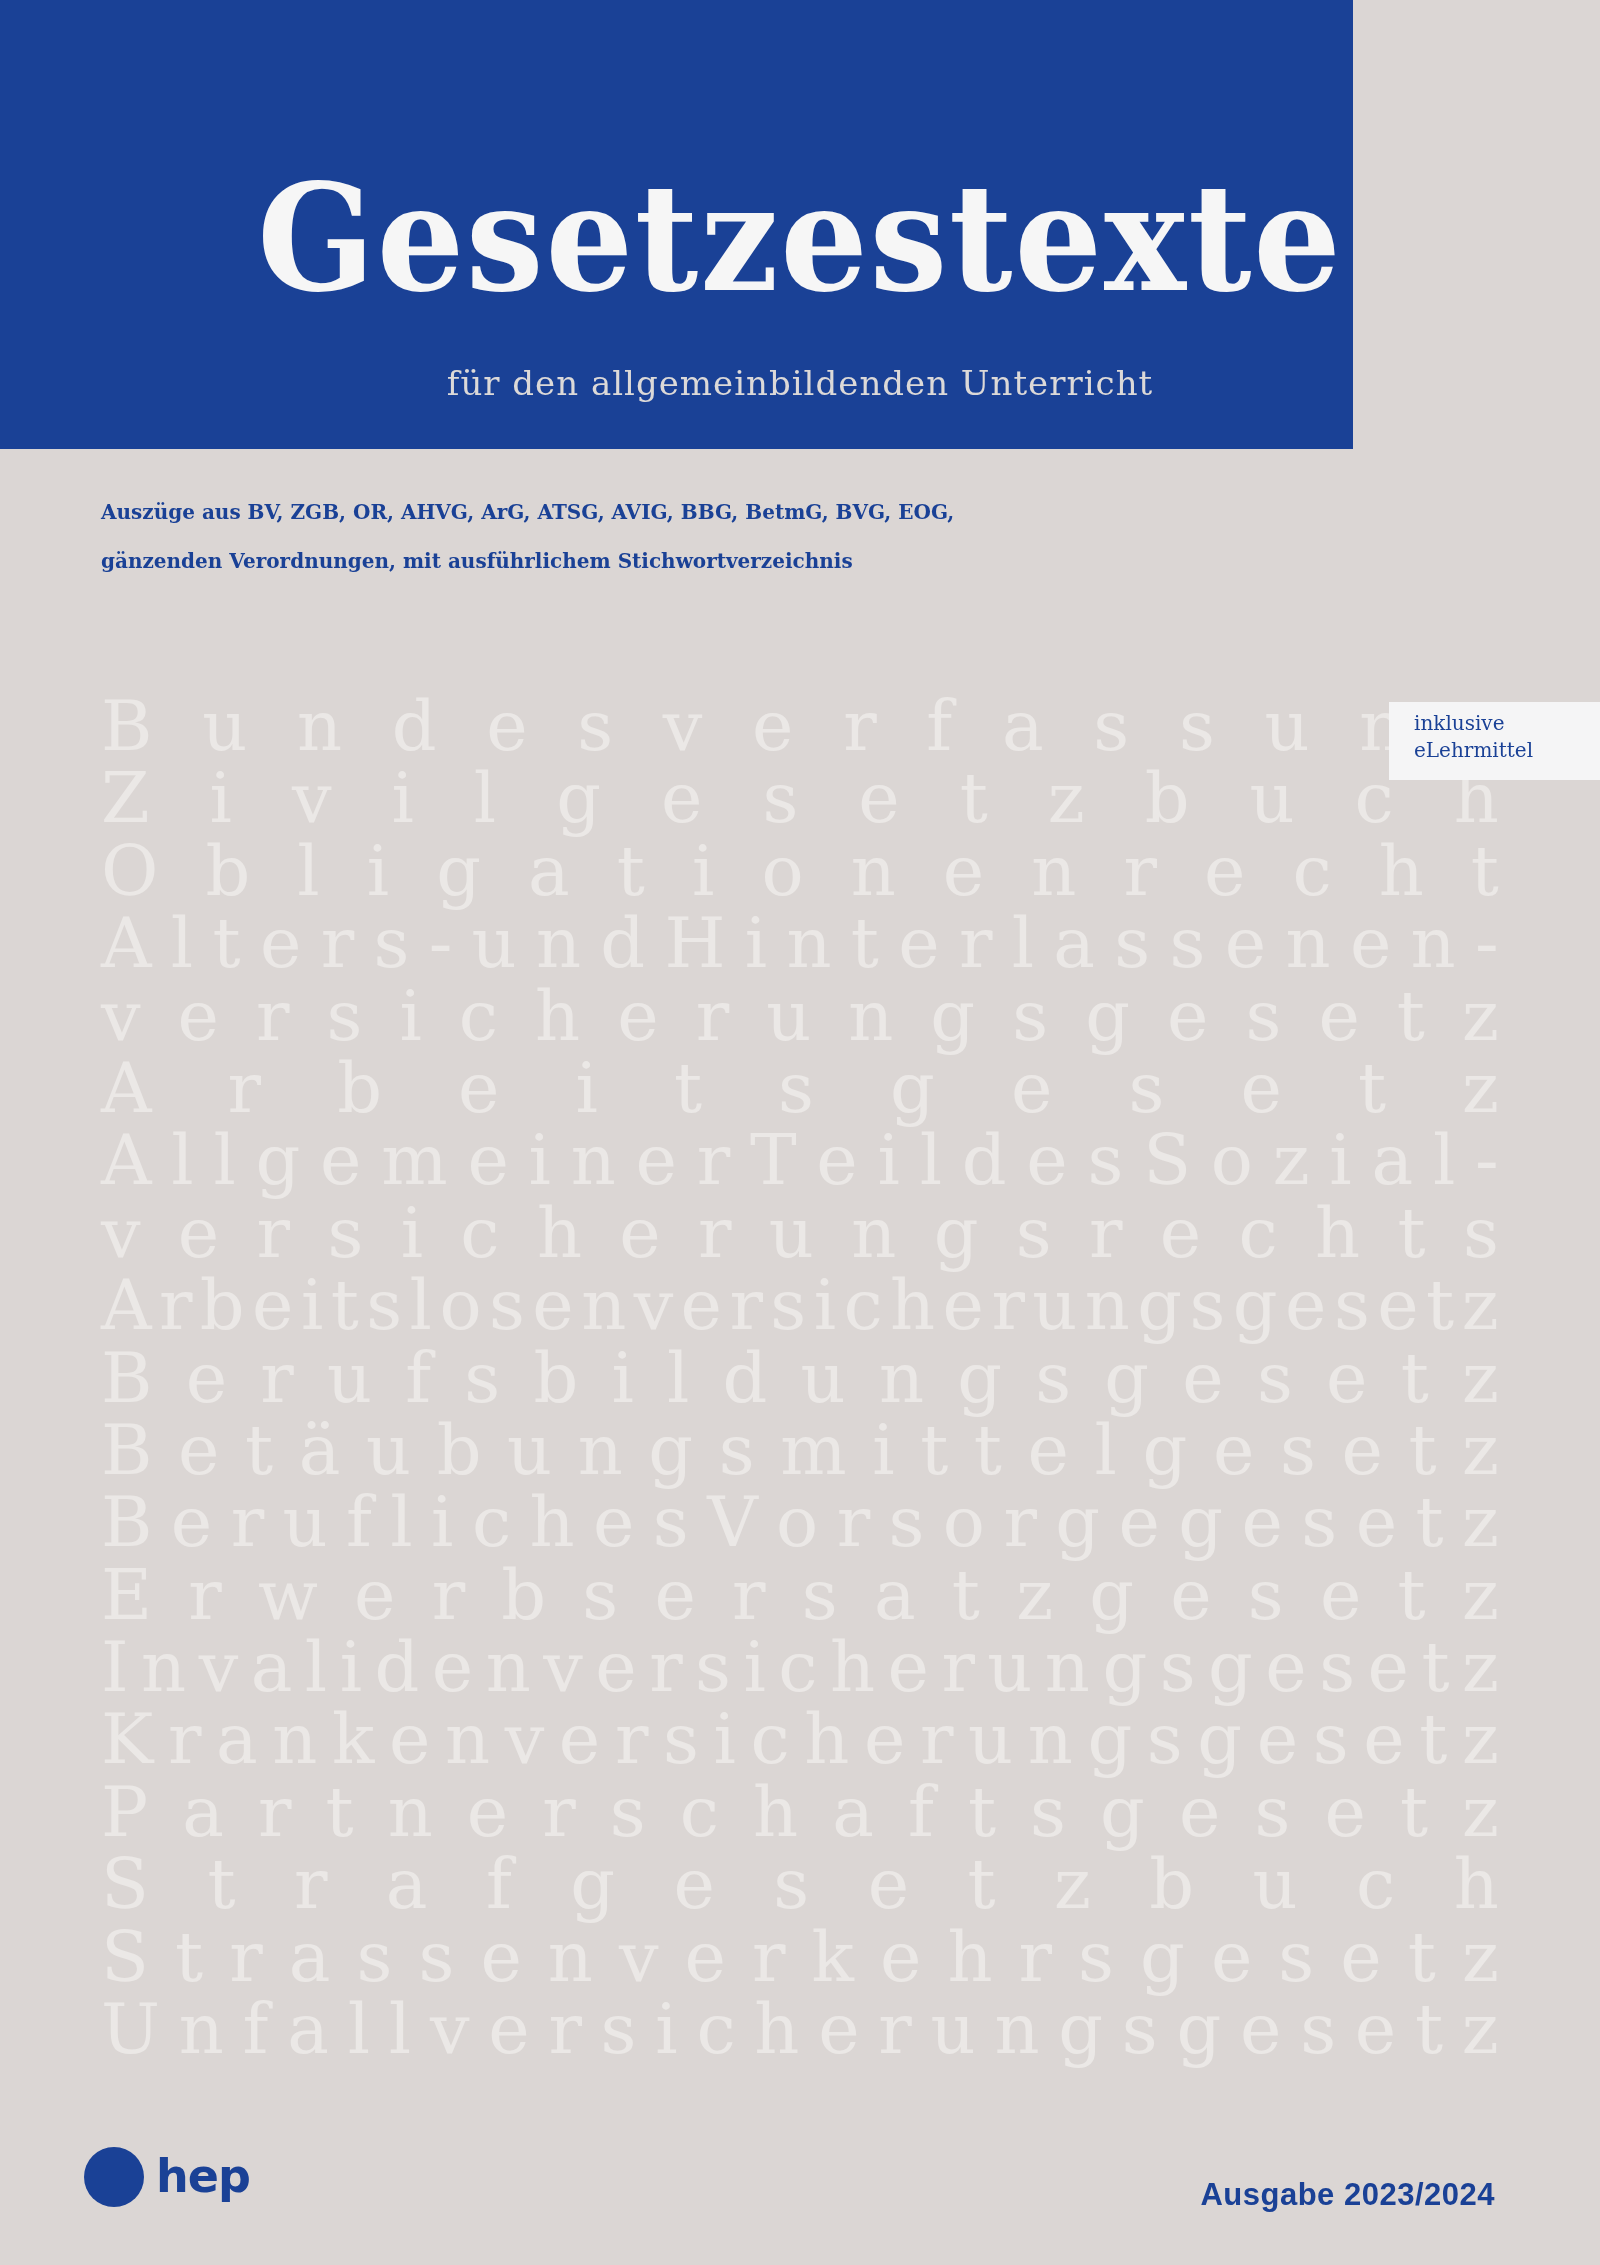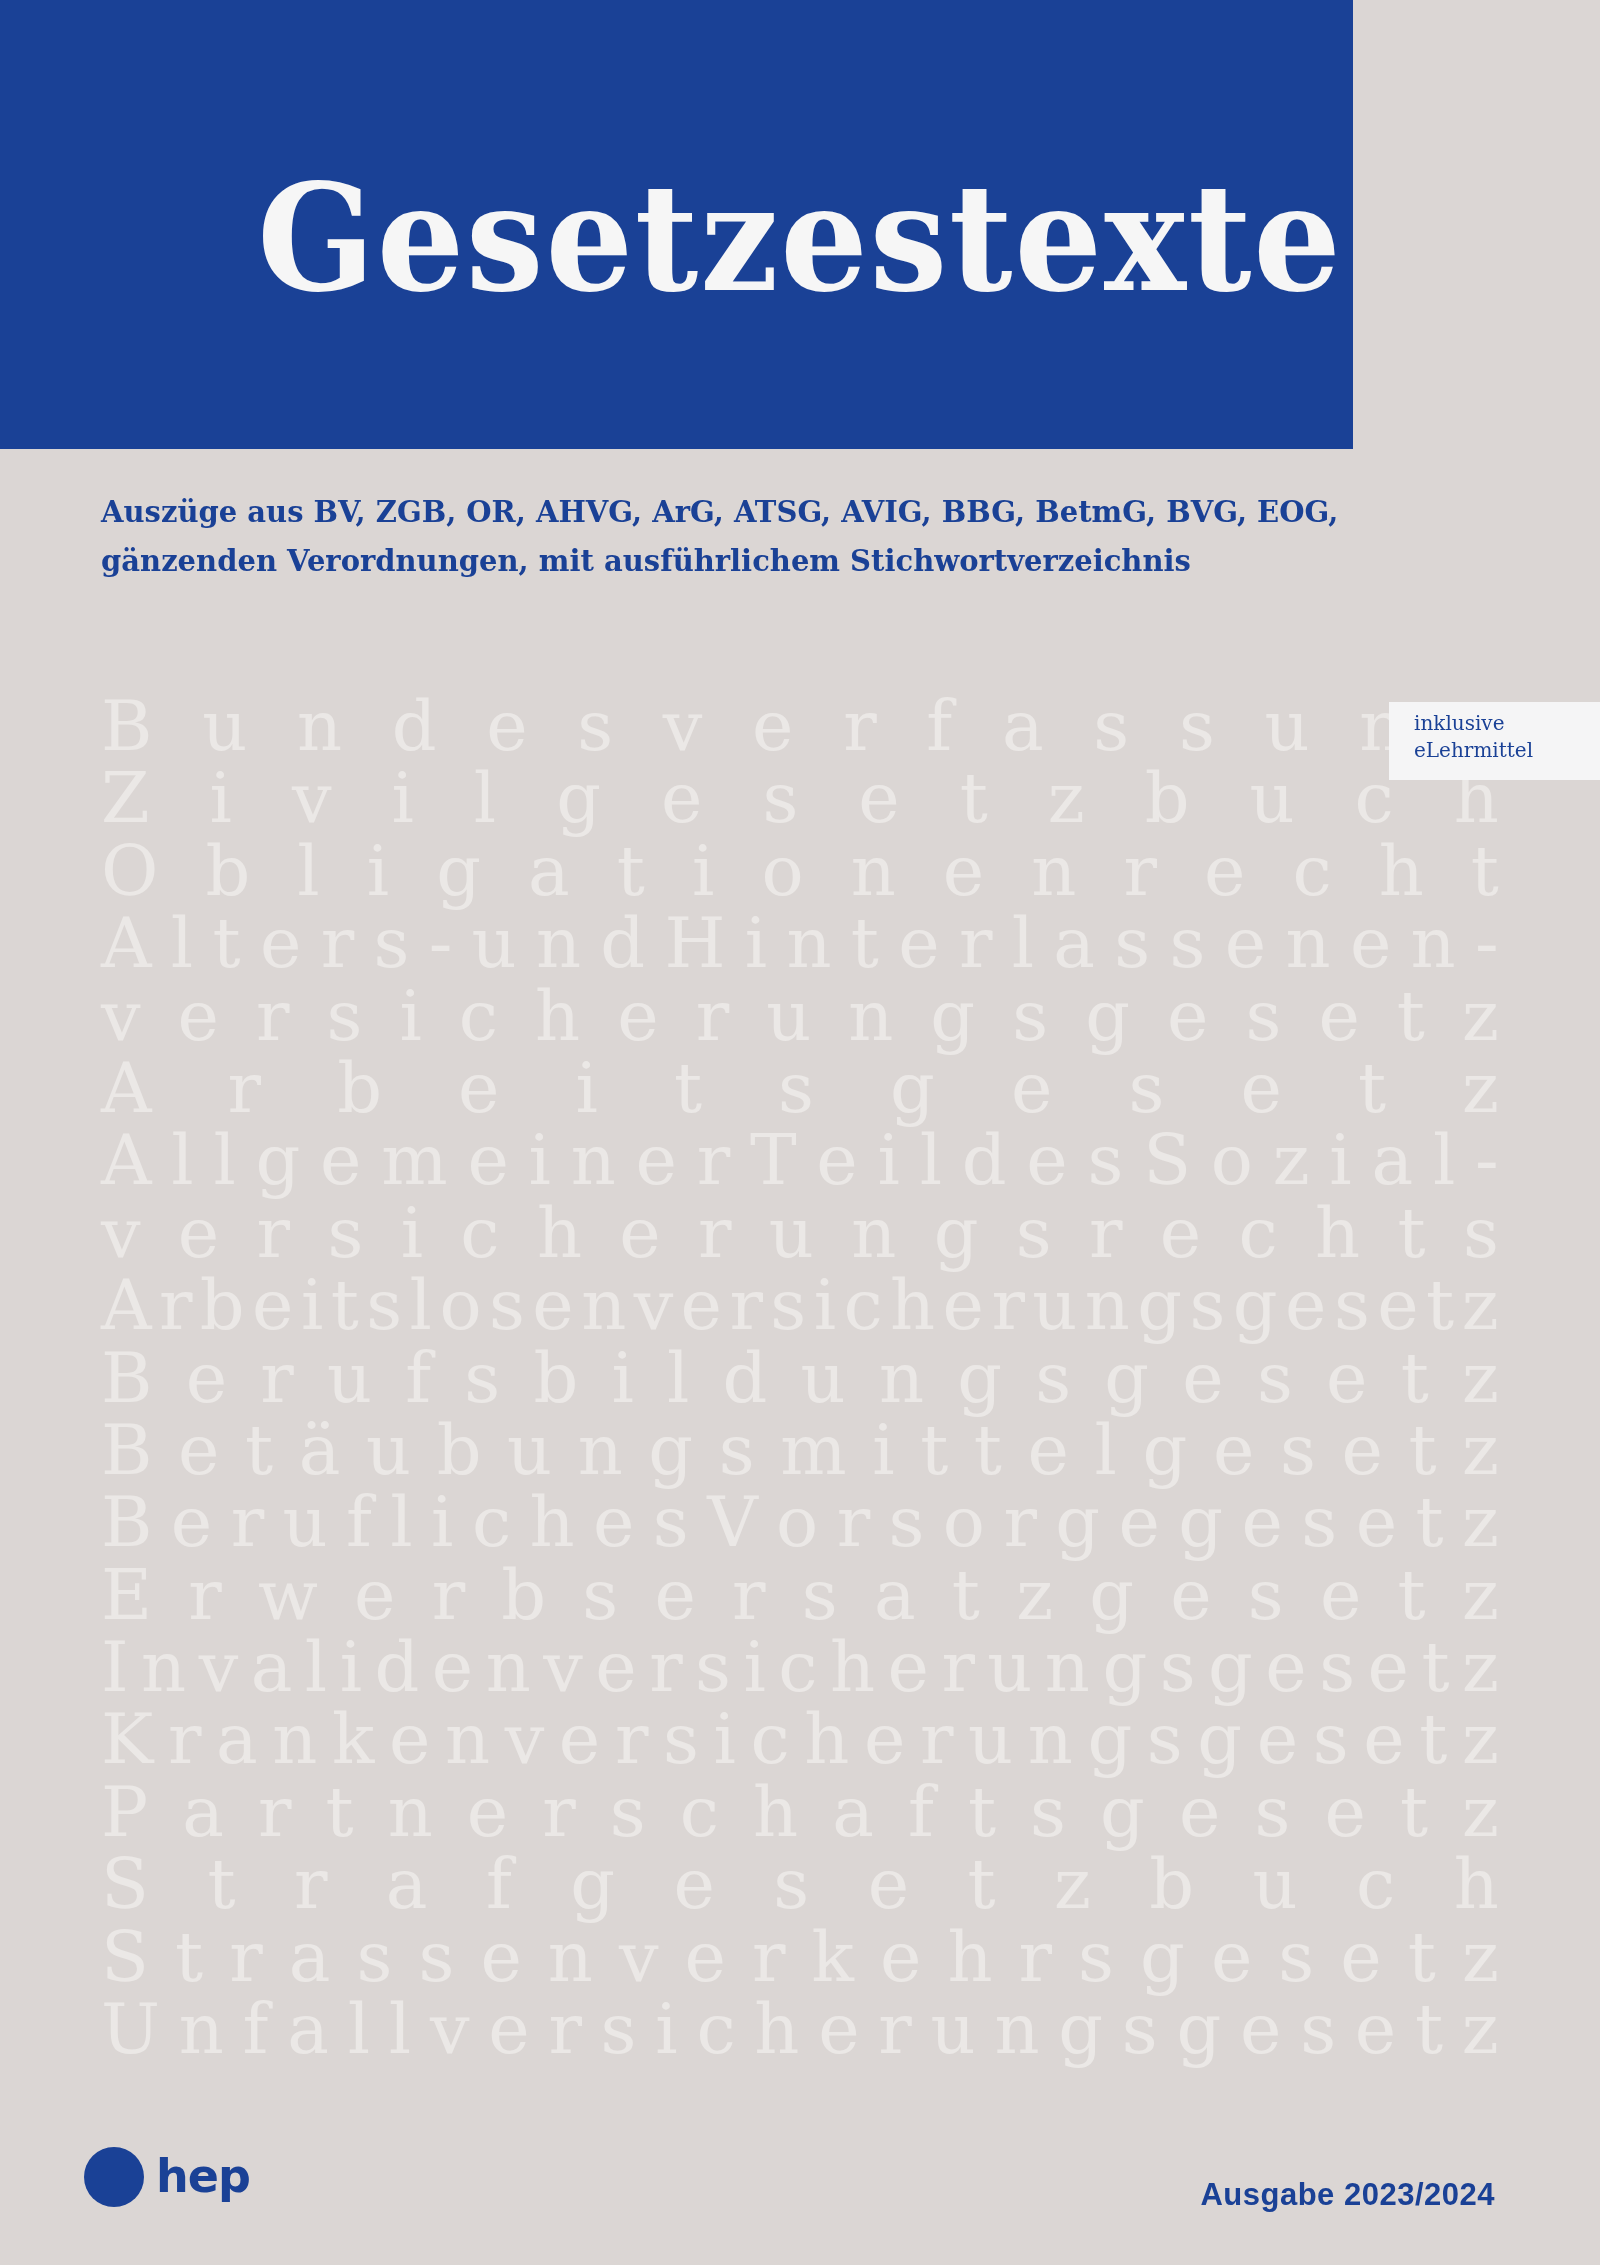--- a/index.html
+++ b/index.html
@@ -20,21 +20,21 @@
     .subtitle {
       position: absolute; left: 0; top: 358px; width: 1600px;
       text-align: center; color: #dcd9d8;
       font-family: "DejaVu Serif", serif; font-size: 34px; line-height: 50px;
       letter-spacing: 1px;
     }
 
     .description {
       position: absolute; left: 101px; top: 488px; width: 1400px;
       color: #1a4196; font-family: "DejaVu Serif", serif; font-weight: bold;
-      font-size: 29px; line-height: 48.5px;
+      font-size: 20px; line-height: 48.5px;
     }
     .description .line { display: block; white-space: nowrap; }
 
     .laws {
       position: absolute; left: 101px; top: 690px; width: 1398px;
     }
     .law-line {
       display: flex; justify-content: space-between; align-items: baseline;
       height: 72.4px; color: #ebe8e6;
       font-family: "DejaVu Serif", serif; font-size: 70px; line-height: 72px;
@@ -61,20 +61,21 @@
       position: absolute; right: 105px; top: 2177px;
       color: #1a4196; font-family: "Liberation Sans", sans-serif; font-weight: bold;
       font-size: 31px; line-height: 36px; letter-spacing: 0.5px;
     }
   </style>
 </head>
 <body>
 
 <div class="header-band">
   <div class="title">Gesetzestexte</div>
+  <div class="subtitle">für den allgemeinbildenden Unterricht</div>
 </div>
 
 <div class="description">
   <span class="line">Auszüge aus BV, ZGB, OR, AHVG, ArG, ATSG, AVIG, BBG, BetmG, BVG, EOG,</span>
   <span class="line">gänzenden Verordnungen, mit ausführlichem Stichwortverzeichnis</span>
 </div>
 
 <div class="laws" id="laws">
     <div class="law-line">
       <span>B</span>

